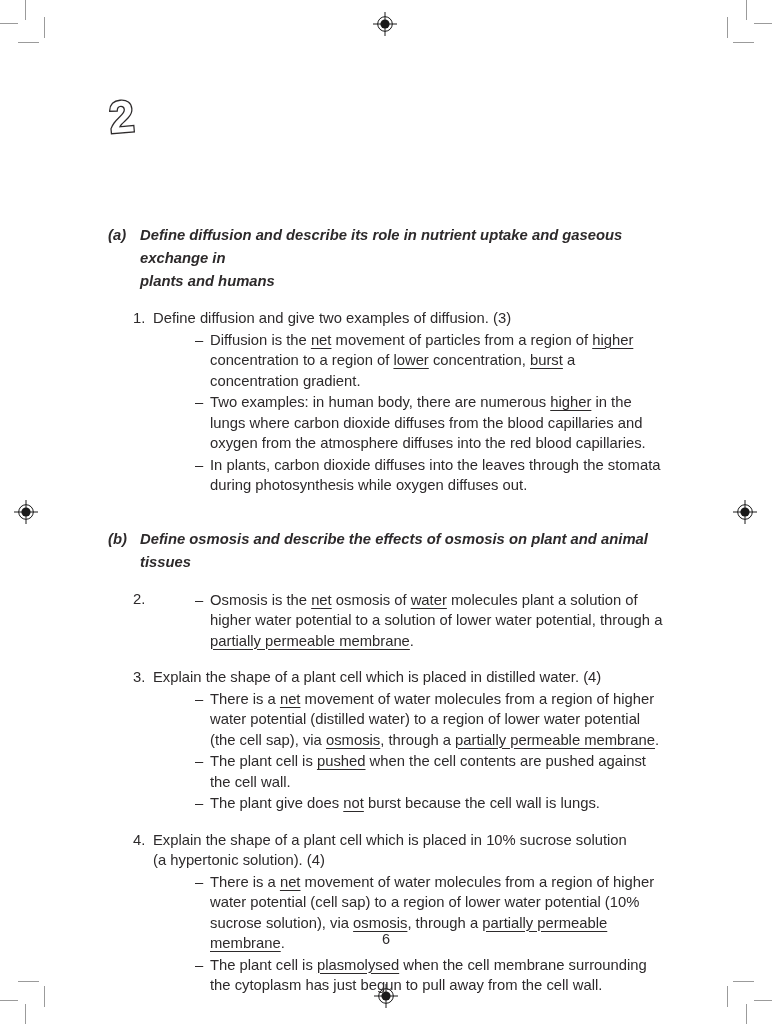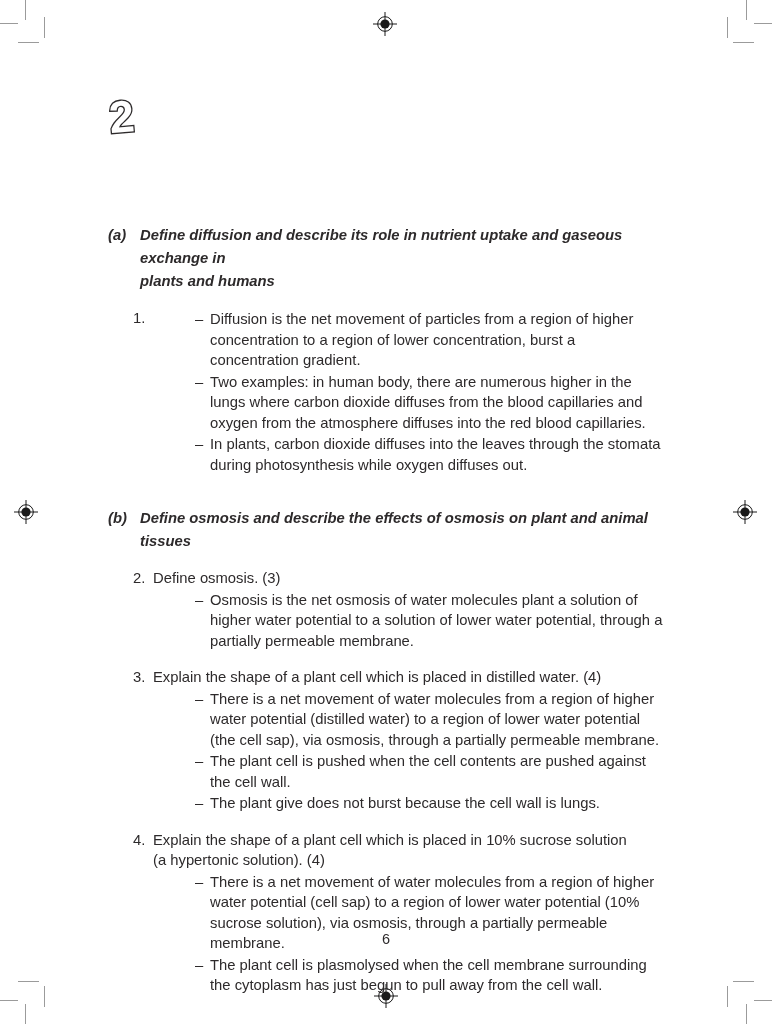--- a/index.html
+++ b/index.html
@@ -46,21 +46,21 @@
 
   .question { display:grid; grid-template-columns:20px 1fr; margin:16px 0 0 25px; }
   .question.qfirst { margin-top:15px; }
   .q-num  { font-size:14.8px; line-height:20.5px; }
   .q-text { font-size:14.8px; line-height:20.5px; white-space:pre-line; }
 
   .answers { margin-left:42px; }
   .answer { display:grid; grid-template-columns:15px 1fr; margin-top:1px; }
   .a-dash { font-size:14.8px; line-height:20.5px; }
   .a-text { font-size:14.8px; line-height:20.5px; }
-  .a-text .u { text-underline-offset:2.5px; text-decoration-thickness:1px; }
+  .a-text .u { text-decoration:underline; text-underline-offset:2.5px; text-decoration-thickness:1px; }
 
   .page-number {
     position:absolute; left:0; right:0; top:931px;
     text-align:center; font-size:14.5px;
   }
 </style>
 </head>
 <body>
 
 <div class="sheet">
@@ -125,20 +125,21 @@
     <div id="sections">
         <div class="section first">
           <div class="sec-head">
             <div class="sec-label">(a)</div>
             <div class="sec-title">Define diffusion and describe its role in nutrient uptake and gaseous exchange in
 plants and humans</div>
           </div>
           <div class="question qfirst">
             <div class="q-num">1.</div>
             <div>
+              <div class="q-text">Define diffusion and give two examples of diffusion. (3)</div>
               <div class="answers">
                 <div class="answer">
                   <div class="a-dash">–</div>
                   <div class="a-text"><span>Diffusion is the </span><span class="u">net</span><span> movement of particles from a region of </span><span class="u">higher</span><span> concentration to a region of </span><span class="u">lower</span><span> concentration, </span><span class="u">burst</span><span> a concentration gradient.</span></div>
                 </div>
                 <div class="answer">
                   <div class="a-dash">–</div>
                   <div class="a-text"><span>Two examples: in human body, there are numerous </span><span class="u">higher</span><span> in the lungs where carbon dioxide diffuses from the blood capillaries and oxygen from the atmosphere diffuses into the red blood capillaries.</span></div>
                 </div>
                 <div class="answer">
@@ -150,21 +151,20 @@
           </div>
         </div>
         <div class="section">
           <div class="sec-head">
             <div class="sec-label">(b)</div>
             <div class="sec-title">Define osmosis and describe the effects of osmosis on plant and animal tissues</div>
           </div>
           <div class="question qfirst">
             <div class="q-num">2.</div>
             <div>
-              <div class="q-text">Define osmosis. (3)</div>
               <div class="answers">
                 <div class="answer">
                   <div class="a-dash">–</div>
                   <div class="a-text"><span>Osmosis is the </span><span class="u">net</span><span> osmosis of </span><span class="u">water</span><span> molecules plant a solution of higher water potential to a solution of lower water potential, through a </span><span class="u">partially permeable membrane</span><span>.</span></div>
                 </div>
               </div>
             </div>
           </div>
           <div class="question">
             <div class="q-num">3.</div>

